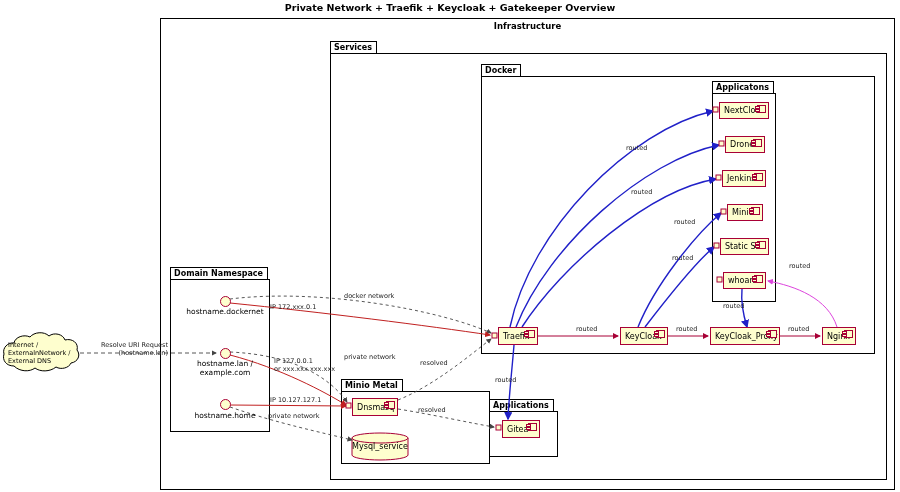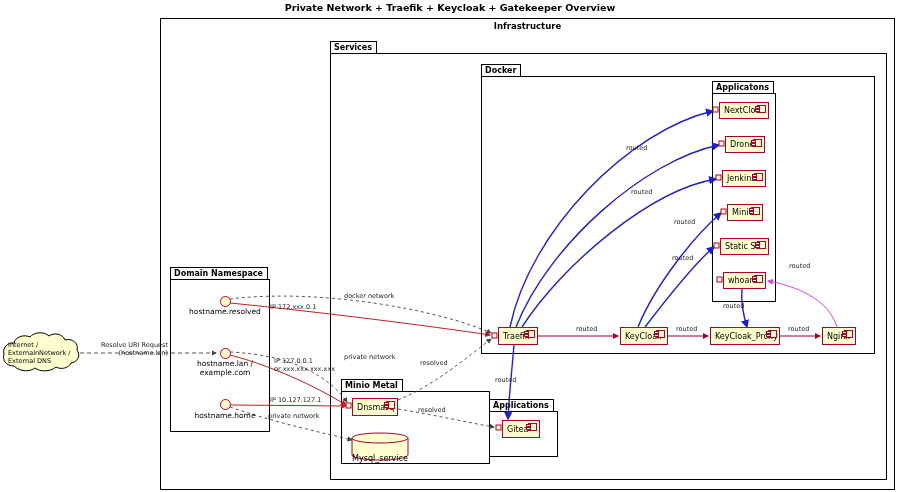--- a/index.html
+++ b/index.html
@@ -132,21 +132,21 @@
       <rect x="346" y="403" width="5" height="5"></rect>
       <rect x="496" y="425" width="5" height="5"></rect>
     </g>
   </svg>
 
   <div class="cloud-text pre">Internet /
 ExternalnNetwork /
 External DNS</div>
 
   <div class="iface" style="left:220px;top:296px;"></div>
-  <div class="iface-label" style="left:178px;top:307px;width:94px;">hostname.resolved</div>
+  <div class="iface-label" style="left:178px;top:307px;width:94px;">hostname.dockernet</div>
 
   <div class="iface" style="left:220px;top:348px;"></div>
   <div class="iface-label pre" style="left:178px;top:359px;width:94px;">hostname.lan /
 example.com</div>
 
   <div class="iface" style="left:220px;top:399px;"></div>
   <div class="iface-label" style="left:178px;top:411px;width:94px;">hostname.home</div>
 
   <div class="component" style="left:719px;top:102px;width:50px;height:17px;">
     <span>NextCloud</span>
@@ -187,21 +187,21 @@
   </div>
   <div class="component" style="left:822px;top:327px;width:34px;height:18px;">
     <span>Nginx</span>
     <span class="comp-icon"></span>
   </div>
 
   <div class="component" style="left:352px;top:398px;width:46px;height:18px;">
     <span>Dnsmasq</span>
     <span class="comp-icon"></span>
   </div>
-  <div class="db-label" style="left:348px;top:454px;width:64px;">Mysql_service</div>
+  <div class="db-label" style="left:348px;top:442px;width:64px;">Mysql_service</div>
 
   <div class="component" style="left:502px;top:420px;width:38px;height:18px;">
     <span>Gitea</span>
     <span class="comp-icon"></span>
   </div>
 
   <div class="edge-label pre" style="left:84px;top:341px;width:84px;text-align:right;">Resolve URI Request
 (hostname.lan)</div>
   <div class="edge-label" style="left:270px;top:303px;">IP 172.xxx.0.1</div>
   <div class="edge-label" style="left:344px;top:292px;">docker network</div>

